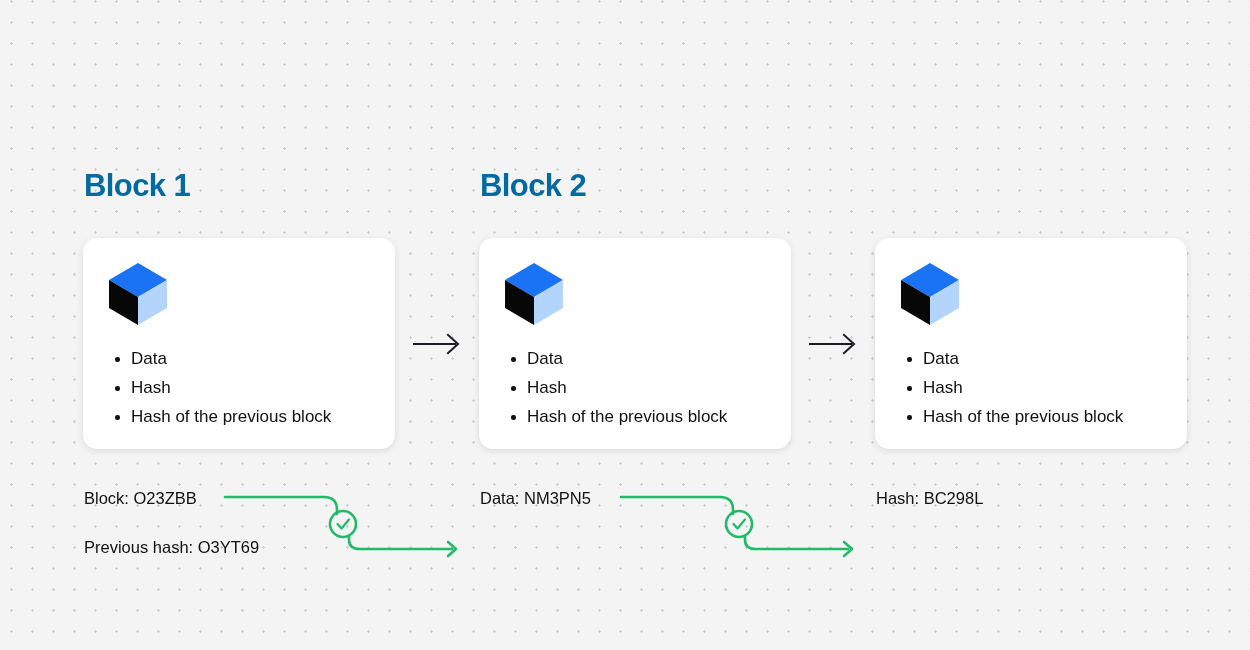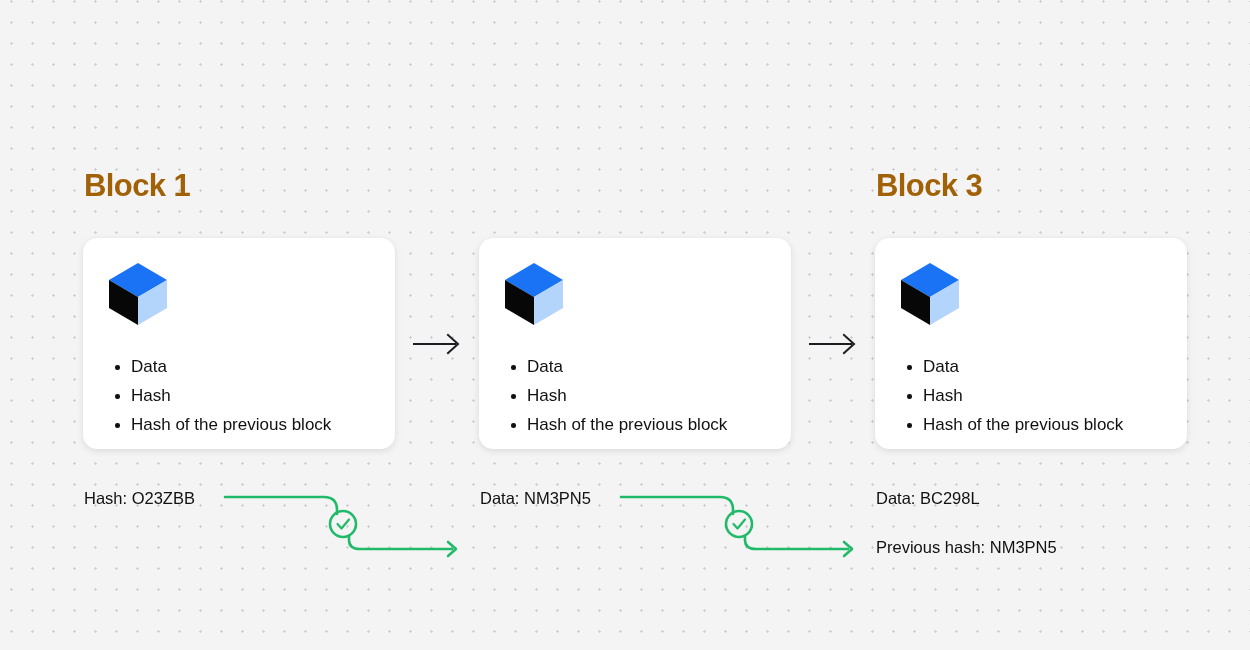--- a/index.html
+++ b/index.html
@@ -35,21 +35,21 @@
   .col-2 { left: 479px; }
   .col-3 { left: 875px; }
 
   .block-title {
     position: absolute;
     top: 168px;
     left: 1px;
     font-size: 31px;
     font-weight: bold;
     letter-spacing: -0.6px;
-    color: #a16207;
+    color: #0369a1;
     white-space: nowrap;
   }
 
   
   .card {
     position: absolute;
     top: 238px;
     left: 0;
     width: 312px;
     height: 211px;
@@ -64,21 +64,20 @@
     left: 25px;
     width: 60px;
     height: 64px;
   }
 
   .bullets {
     position: absolute;
     left: 27px;
     top: 106px;
     width: 270px;
-    margin-top: 8px;
   }
   .bullet-row {
     position: relative;
     height: 29px;
     line-height: 29px;
     font-size: 17px;
     color: #111111;
     white-space: nowrap;
     padding-left: 21px;
   }
@@ -139,63 +138,63 @@
           <polygon points="59,18 59,46 30,63 30,35" fill="#b3d4fb"></polygon>
         </svg>
       </div>
       <div class="bullets">
         <div class="bullet-row">Data</div>
         <div class="bullet-row">Hash</div>
         <div class="bullet-row">Hash of the previous block</div>
       </div>
     </div>
 
-    <div class="hash-line top">Hash: O23ZBB</div>
+    <div class="hash-line top">Block: O23ZBB</div>
+    <div class="hash-line bottom">Previous hash: O3YT69</div>
   </div>
 
   <div class="column col-2">
+    <div class="block-title">Block 2</div>
 
     <div class="card">
       <div class="cube">
         <svg width="60" height="64" viewBox="0 0 60 64">
           <polygon points="30,1 59,18 30,35 1,18" fill="#1a73f5"></polygon>
           <polygon points="1,18 30,35 30,63 1,46" fill="#070707"></polygon>
           <polygon points="59,18 59,46 30,63 30,35" fill="#b3d4fb"></polygon>
         </svg>
       </div>
       <div class="bullets">
         <div class="bullet-row">Data</div>
         <div class="bullet-row">Hash</div>
         <div class="bullet-row">Hash of the previous block</div>
       </div>
     </div>
 
     <div class="hash-line top">Data: NM3PN5</div>
   </div>
 
   <div class="column col-3">
-    <div class="block-title">Block 3</div>
 
     <div class="card">
       <div class="cube">
         <svg width="60" height="64" viewBox="0 0 60 64">
           <polygon points="30,1 59,18 30,35 1,18" fill="#1a73f5"></polygon>
           <polygon points="1,18 30,35 30,63 1,46" fill="#070707"></polygon>
           <polygon points="59,18 59,46 30,63 30,35" fill="#b3d4fb"></polygon>
         </svg>
       </div>
       <div class="bullets">
         <div class="bullet-row">Data</div>
         <div class="bullet-row">Hash</div>
         <div class="bullet-row">Hash of the previous block</div>
       </div>
     </div>
 
-    <div class="hash-line top">Data: BC298L</div>
-    <div class="hash-line bottom">Previous hash: NM3PN5</div>
+    <div class="hash-line top">Hash: BC298L</div>
   </div>
 
   <div class="arrow-between arrow-1">
     <svg width="52" height="34" viewBox="0 0 52 34">
       <line x1="1" y1="17" x2="44" y2="17" stroke="#1c1c22" stroke-width="2"></line>
       <polyline points="36,8 46,17 36,26" fill="none" stroke="#1c1c22" stroke-width="2" stroke-linecap="square" stroke-linejoin="miter"></polyline>
     </svg>
   </div>
 
   <div class="arrow-between arrow-2">

